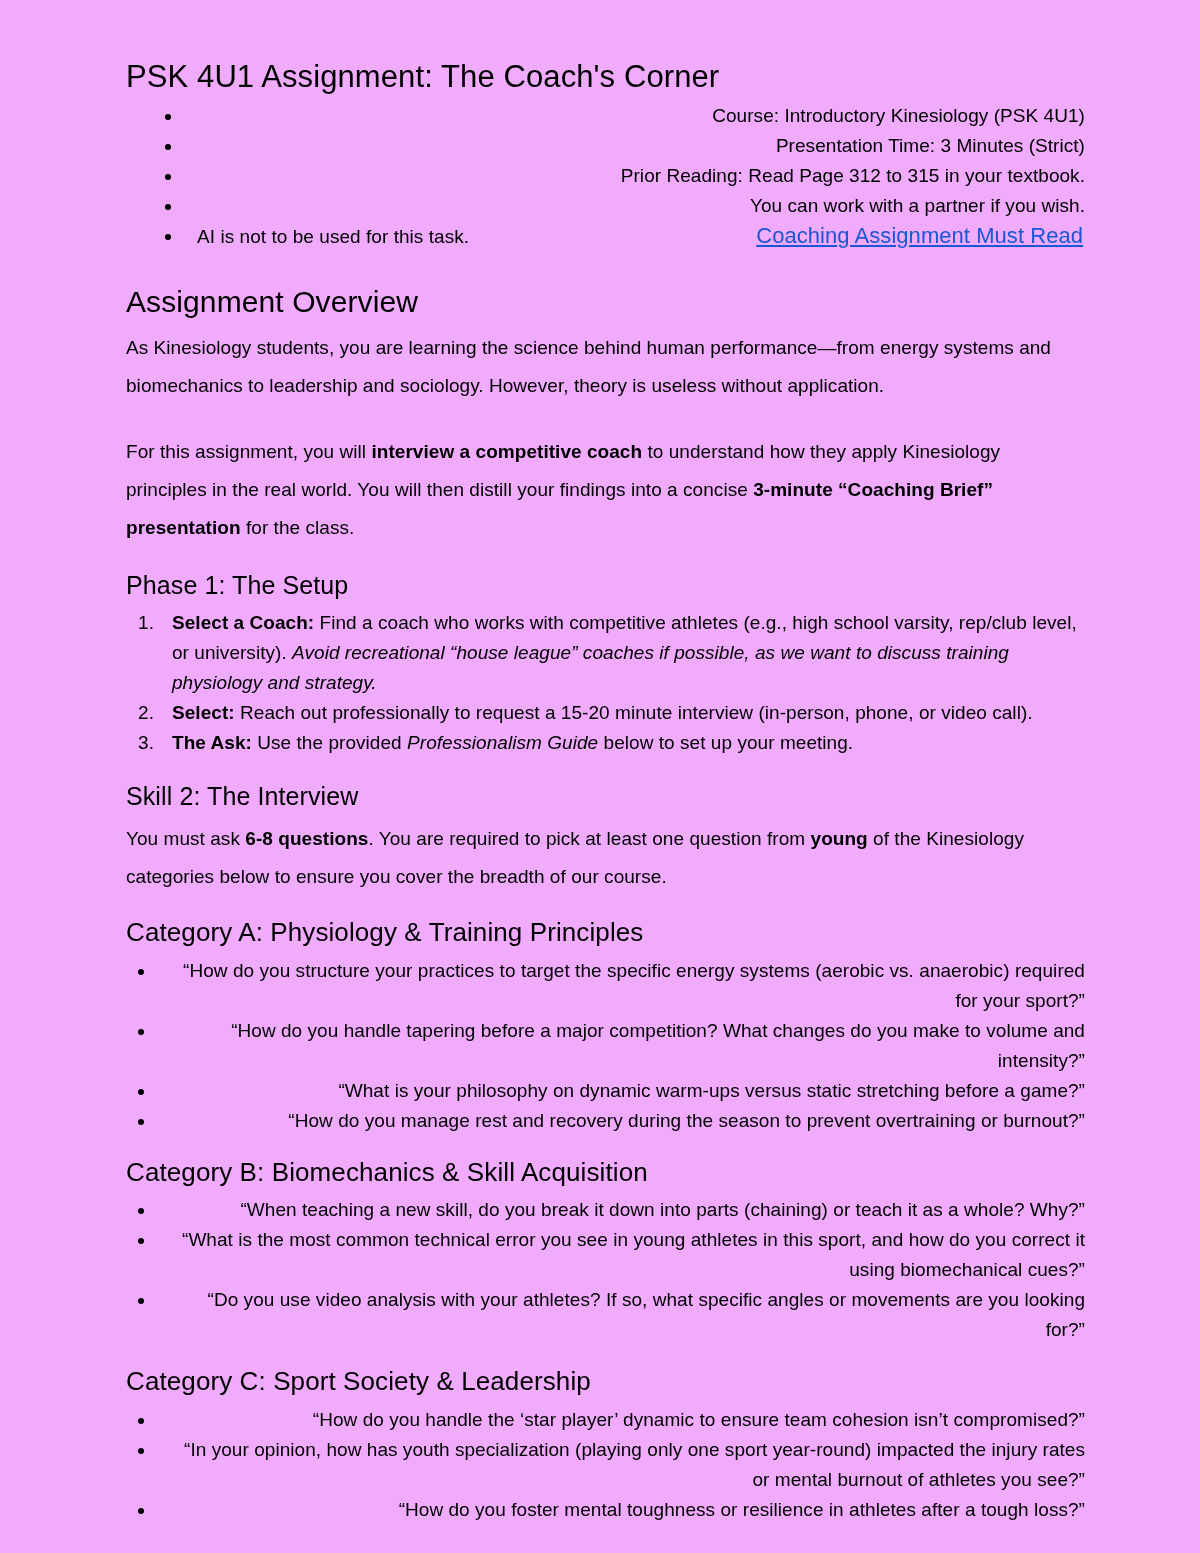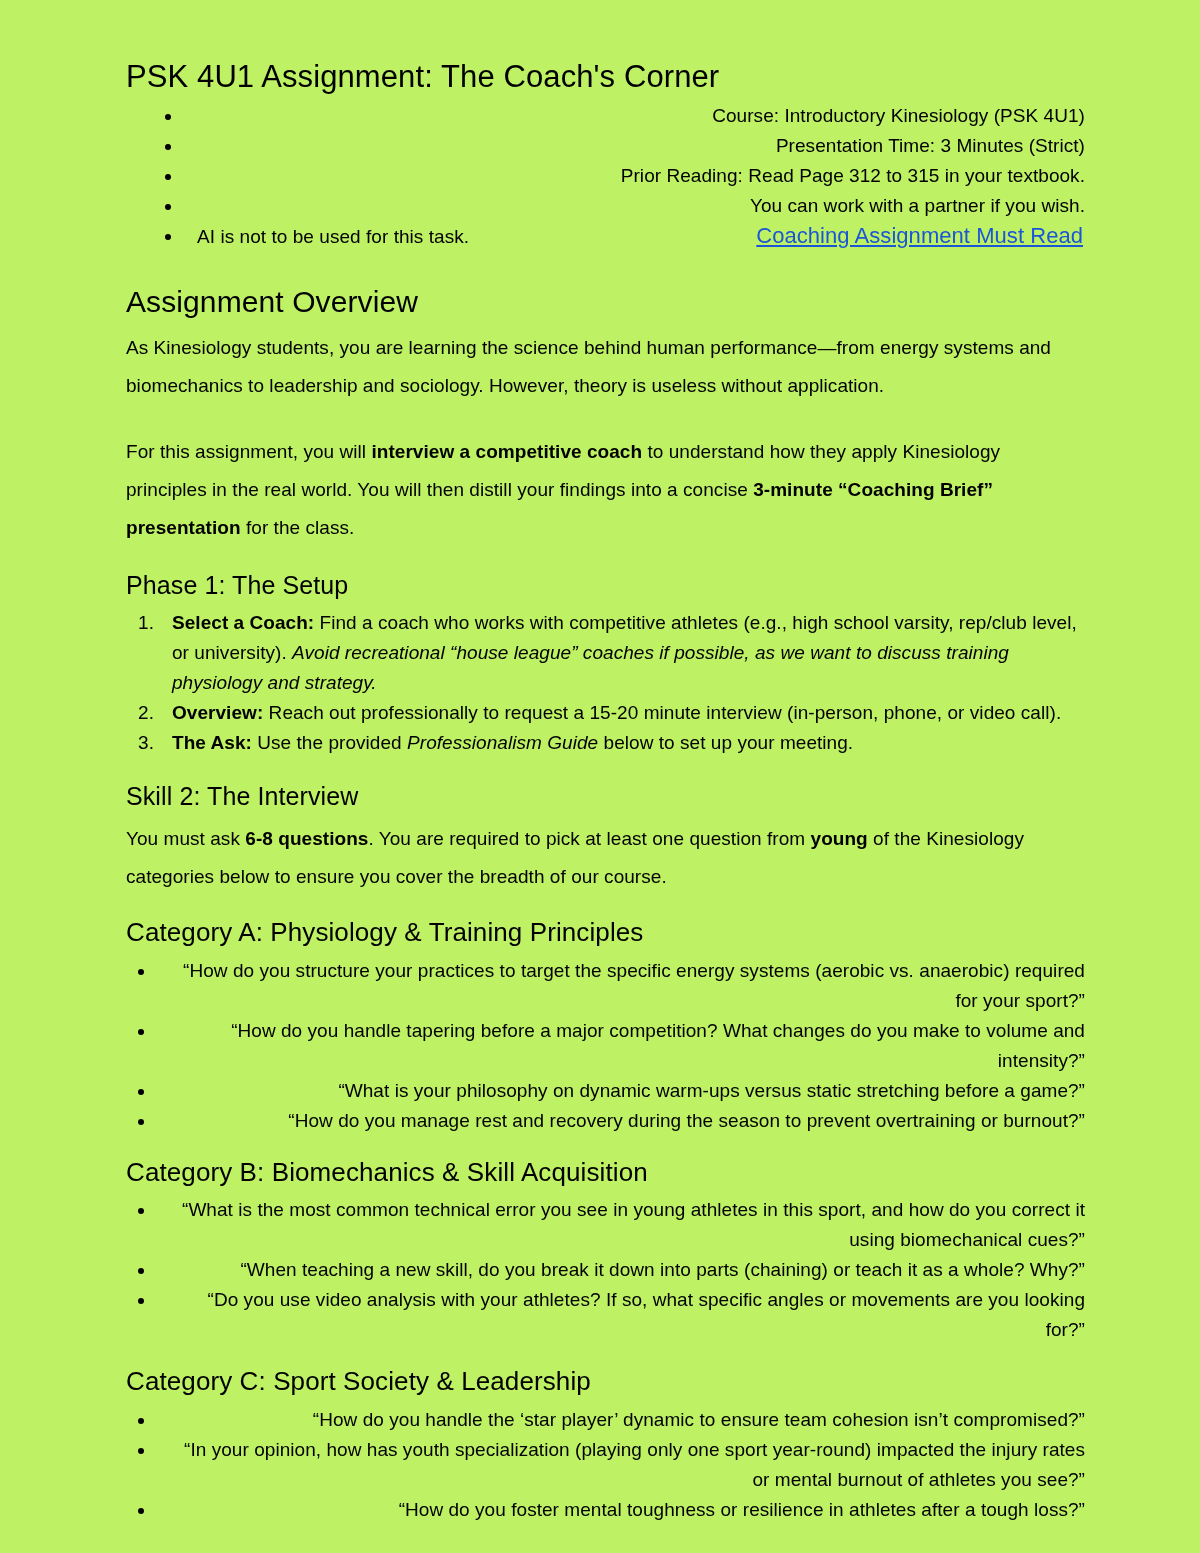--- a/index.html
+++ b/index.html
@@ -12,21 +12,21 @@
     width: 1200px;
     height: 1553px;
     font-family: "Liberation Sans", sans-serif;
     color: #000000;
     -webkit-font-smoothing: antialiased;
   }
   .page {
     position: relative;
     width: 1200px;
     height: 1553px;
-    background: #bef264;
+    background: #f0abfc;
     box-sizing: border-box;
     padding: 0 115px 0 126px;
     overflow: hidden;
   }
   .doc-title {
     font-size: 31px;
     font-weight: 400;
     line-height: 1.25;
     letter-spacing: 0.1px;
     margin: 0;
@@ -159,40 +159,40 @@
   <h2 class="section-heading">Assignment Overview</h2>
 
   <p class="body-para">As Kinesiology students, you are learning the science behind human performance—from energy systems and biomechanics to leadership and sociology. However, theory is useless without application.</p>
 
   <p class="body-para"><span>For this assignment, you will </span><b>interview a competitive coach</b><span> to understand how they apply Kinesiology principles in the real world. You will then distill your findings into a concise </span><b>3-minute “Coaching Brief” presentation</b><span> for the class.</span></p>
 
   <h3 class="phase-heading">Phase 1: The Setup</h3>
 
   <ol class="numbered">
     <li><b>Select a Coach:</b><span> Find a coach who works with competitive athletes (e.g., high school varsity, rep/club level, or university). </span><i>Avoid recreational “house league” coaches if possible, as we want to discuss training physiology and strategy.</i></li>
-    <li><b>Overview:</b><span> Reach out professionally to request a 15-20 minute interview (in-person, phone, or video call).</span></li>
+    <li><b>Select:</b><span> Reach out professionally to request a 15-20 minute interview (in-person, phone, or video call).</span></li>
     <li><b>The Ask:</b><span> Use the provided </span><i>Professionalism Guide</i><span> below to set up your meeting.</span></li>
   </ol>
 
   <h3 class="phase-heading">Skill 2: The Interview</h3>
 
   <p class="body-para"><span>You must ask </span><b>6-8 questions</b><span>. You are required to pick at least one question from </span><b>young</b><span> of the Kinesiology categories below to ensure you cover the breadth of our course.</span></p>
 
   <h4 class="category-heading">Category A: Physiology &amp; Training Principles</h4>
   <ul class="bullets">
     <li><span>“How do you structure your practices to target the specific energy systems (aerobic vs. anaerobic) required for your sport?”</span></li>
     <li><span>“How do you handle tapering before a major competition? What changes do you make to volume and intensity?”</span></li>
     <li><span>“What is your philosophy on dynamic warm-ups versus static stretching before a game?”</span></li>
     <li><span>“How do you manage rest and recovery during the season to prevent overtraining or burnout?”</span></li>
   </ul>
 
   <h4 class="category-heading">Category B: Biomechanics &amp; Skill Acquisition</h4>
   <ul class="bullets">
+    <li><span>“When teaching a new skill, do you break it down into parts (chaining) or teach it as a whole? Why?”</span></li>
     <li><span>“What is the most common technical error you see in young athletes in this sport, and how do you correct it using biomechanical cues?”</span></li>
-    <li><span>“When teaching a new skill, do you break it down into parts (chaining) or teach it as a whole? Why?”</span></li>
     <li><span>“Do you use video analysis with your athletes? If so, what specific angles or movements are you looking for?”</span></li>
   </ul>
 
   <h4 class="category-heading">Category C: Sport Society &amp; Leadership</h4>
   <ul class="bullets">
     <li><span>“How do you handle the ‘star player’ dynamic to ensure team cohesion isn’t compromised?”</span></li>
     <li><span>“In your opinion, how has youth specialization (playing only one sport year-round) impacted the injury rates or mental burnout of athletes you see?”</span></li>
     <li><span>“How do you foster mental toughness or resilience in athletes after a tough loss?”</span></li>
   </ul>
 

